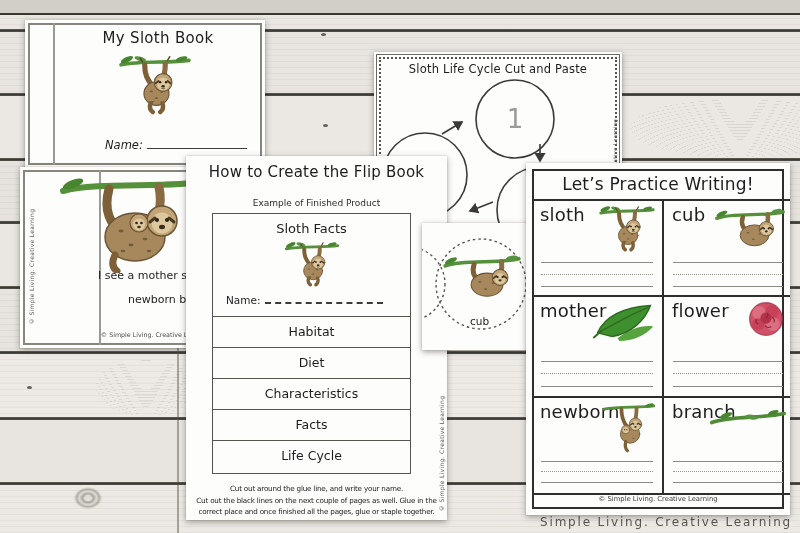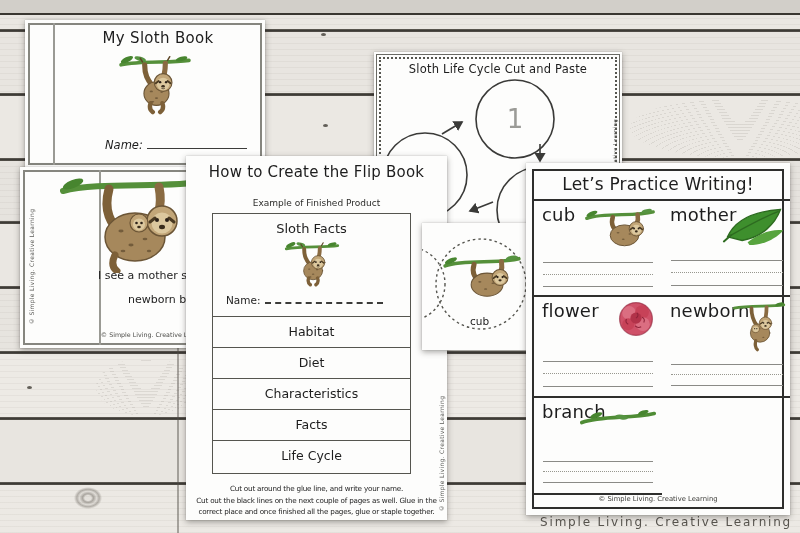--- a/index.html
+++ b/index.html
@@ -321,20 +321,29 @@
     <svg class="art" width="80" height="52">
         <use href="#sym-cub"></use>
       </svg>
     <div class="lbl ctr">cub</div>
   </div>
 
   <div class="page" id="pageF">
     <div class="fborder"></div>
     <div class="title ctr">Let’s Practice Writing!</div>
     <div class="wtable">
+      <div class="wcell">
+        <div class="word">sloth</div>
+        <svg class="icon" width="58" height="48">
+            <use href="#sym-sloth"></use>
+          </svg>
+        <div class="wl" style="bottom:32px;"></div>
+        <div class="wl dot" style="bottom:20px;"></div>
+        <div class="wl" style="bottom:8px;"></div>
+      </div>
       <div class="wcell rcol">
         <div class="word">cub</div>
         <svg class="icon" width="72" height="47">
             <use href="#sym-cub"></use>
           </svg>
         <div class="wl" style="bottom:32px;"></div>
         <div class="wl dot" style="bottom:20px;"></div>
         <div class="wl" style="bottom:8px;"></div>
       </div>
       <div class="wcell">

